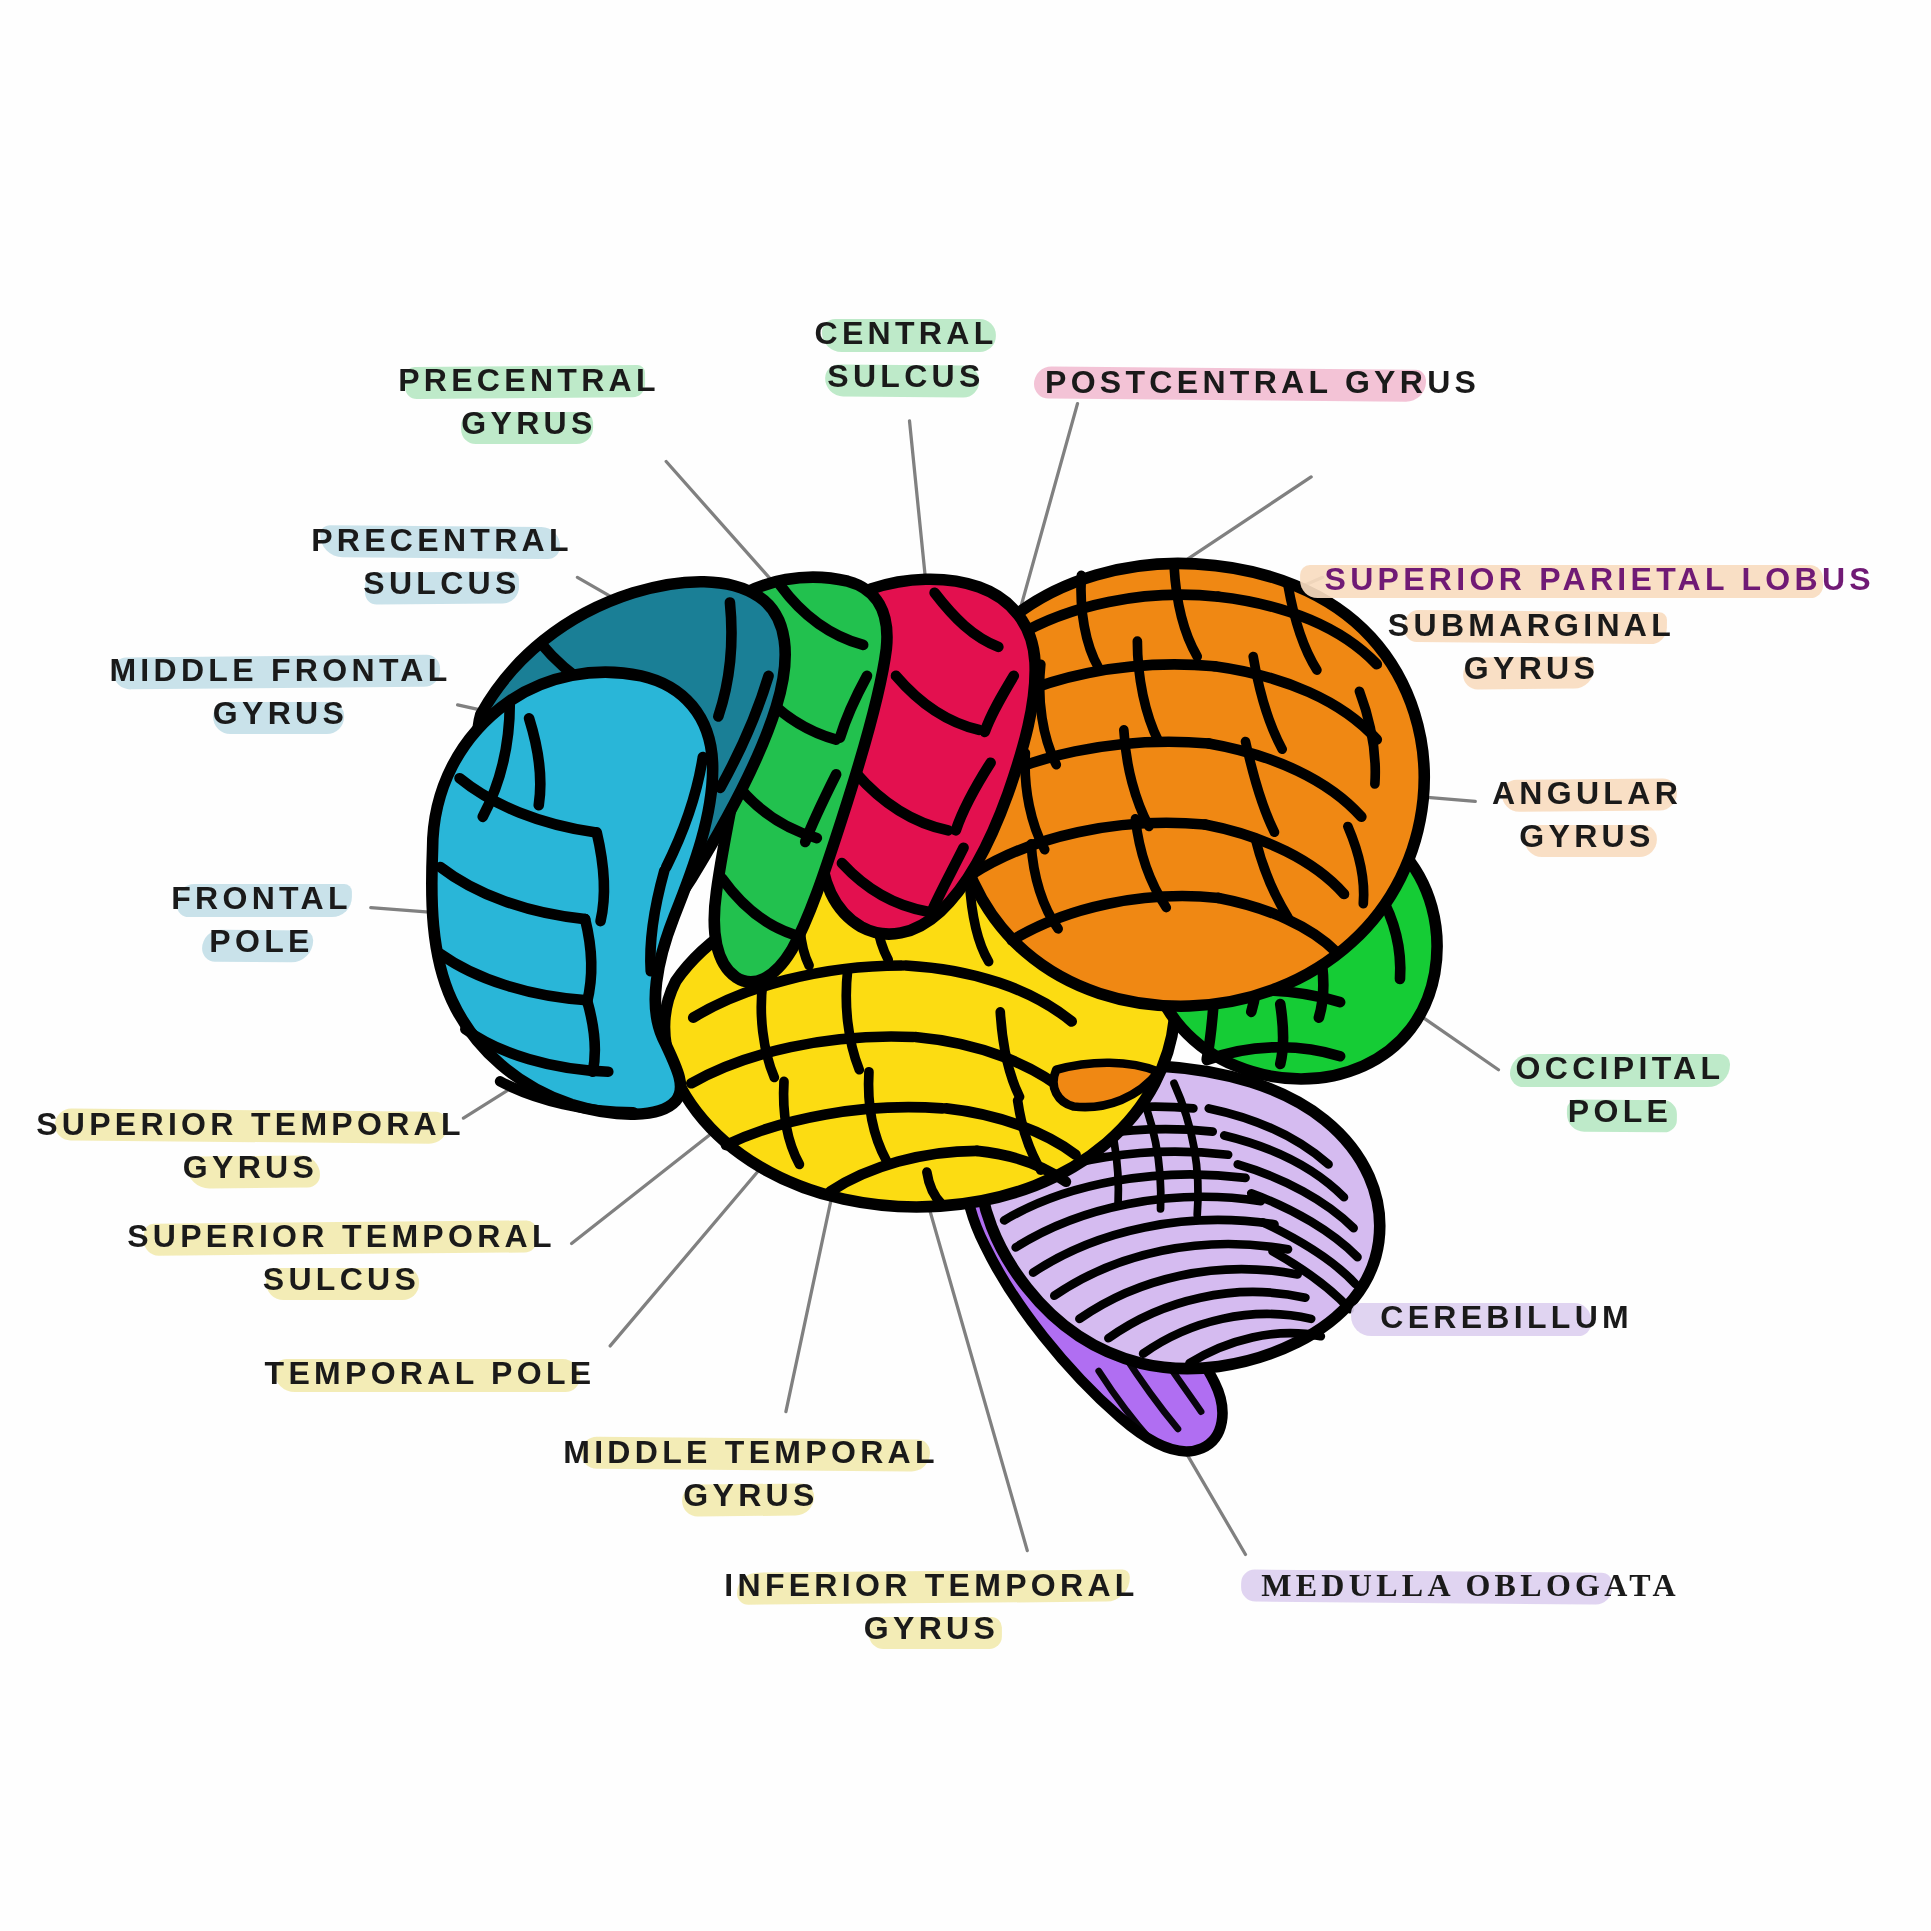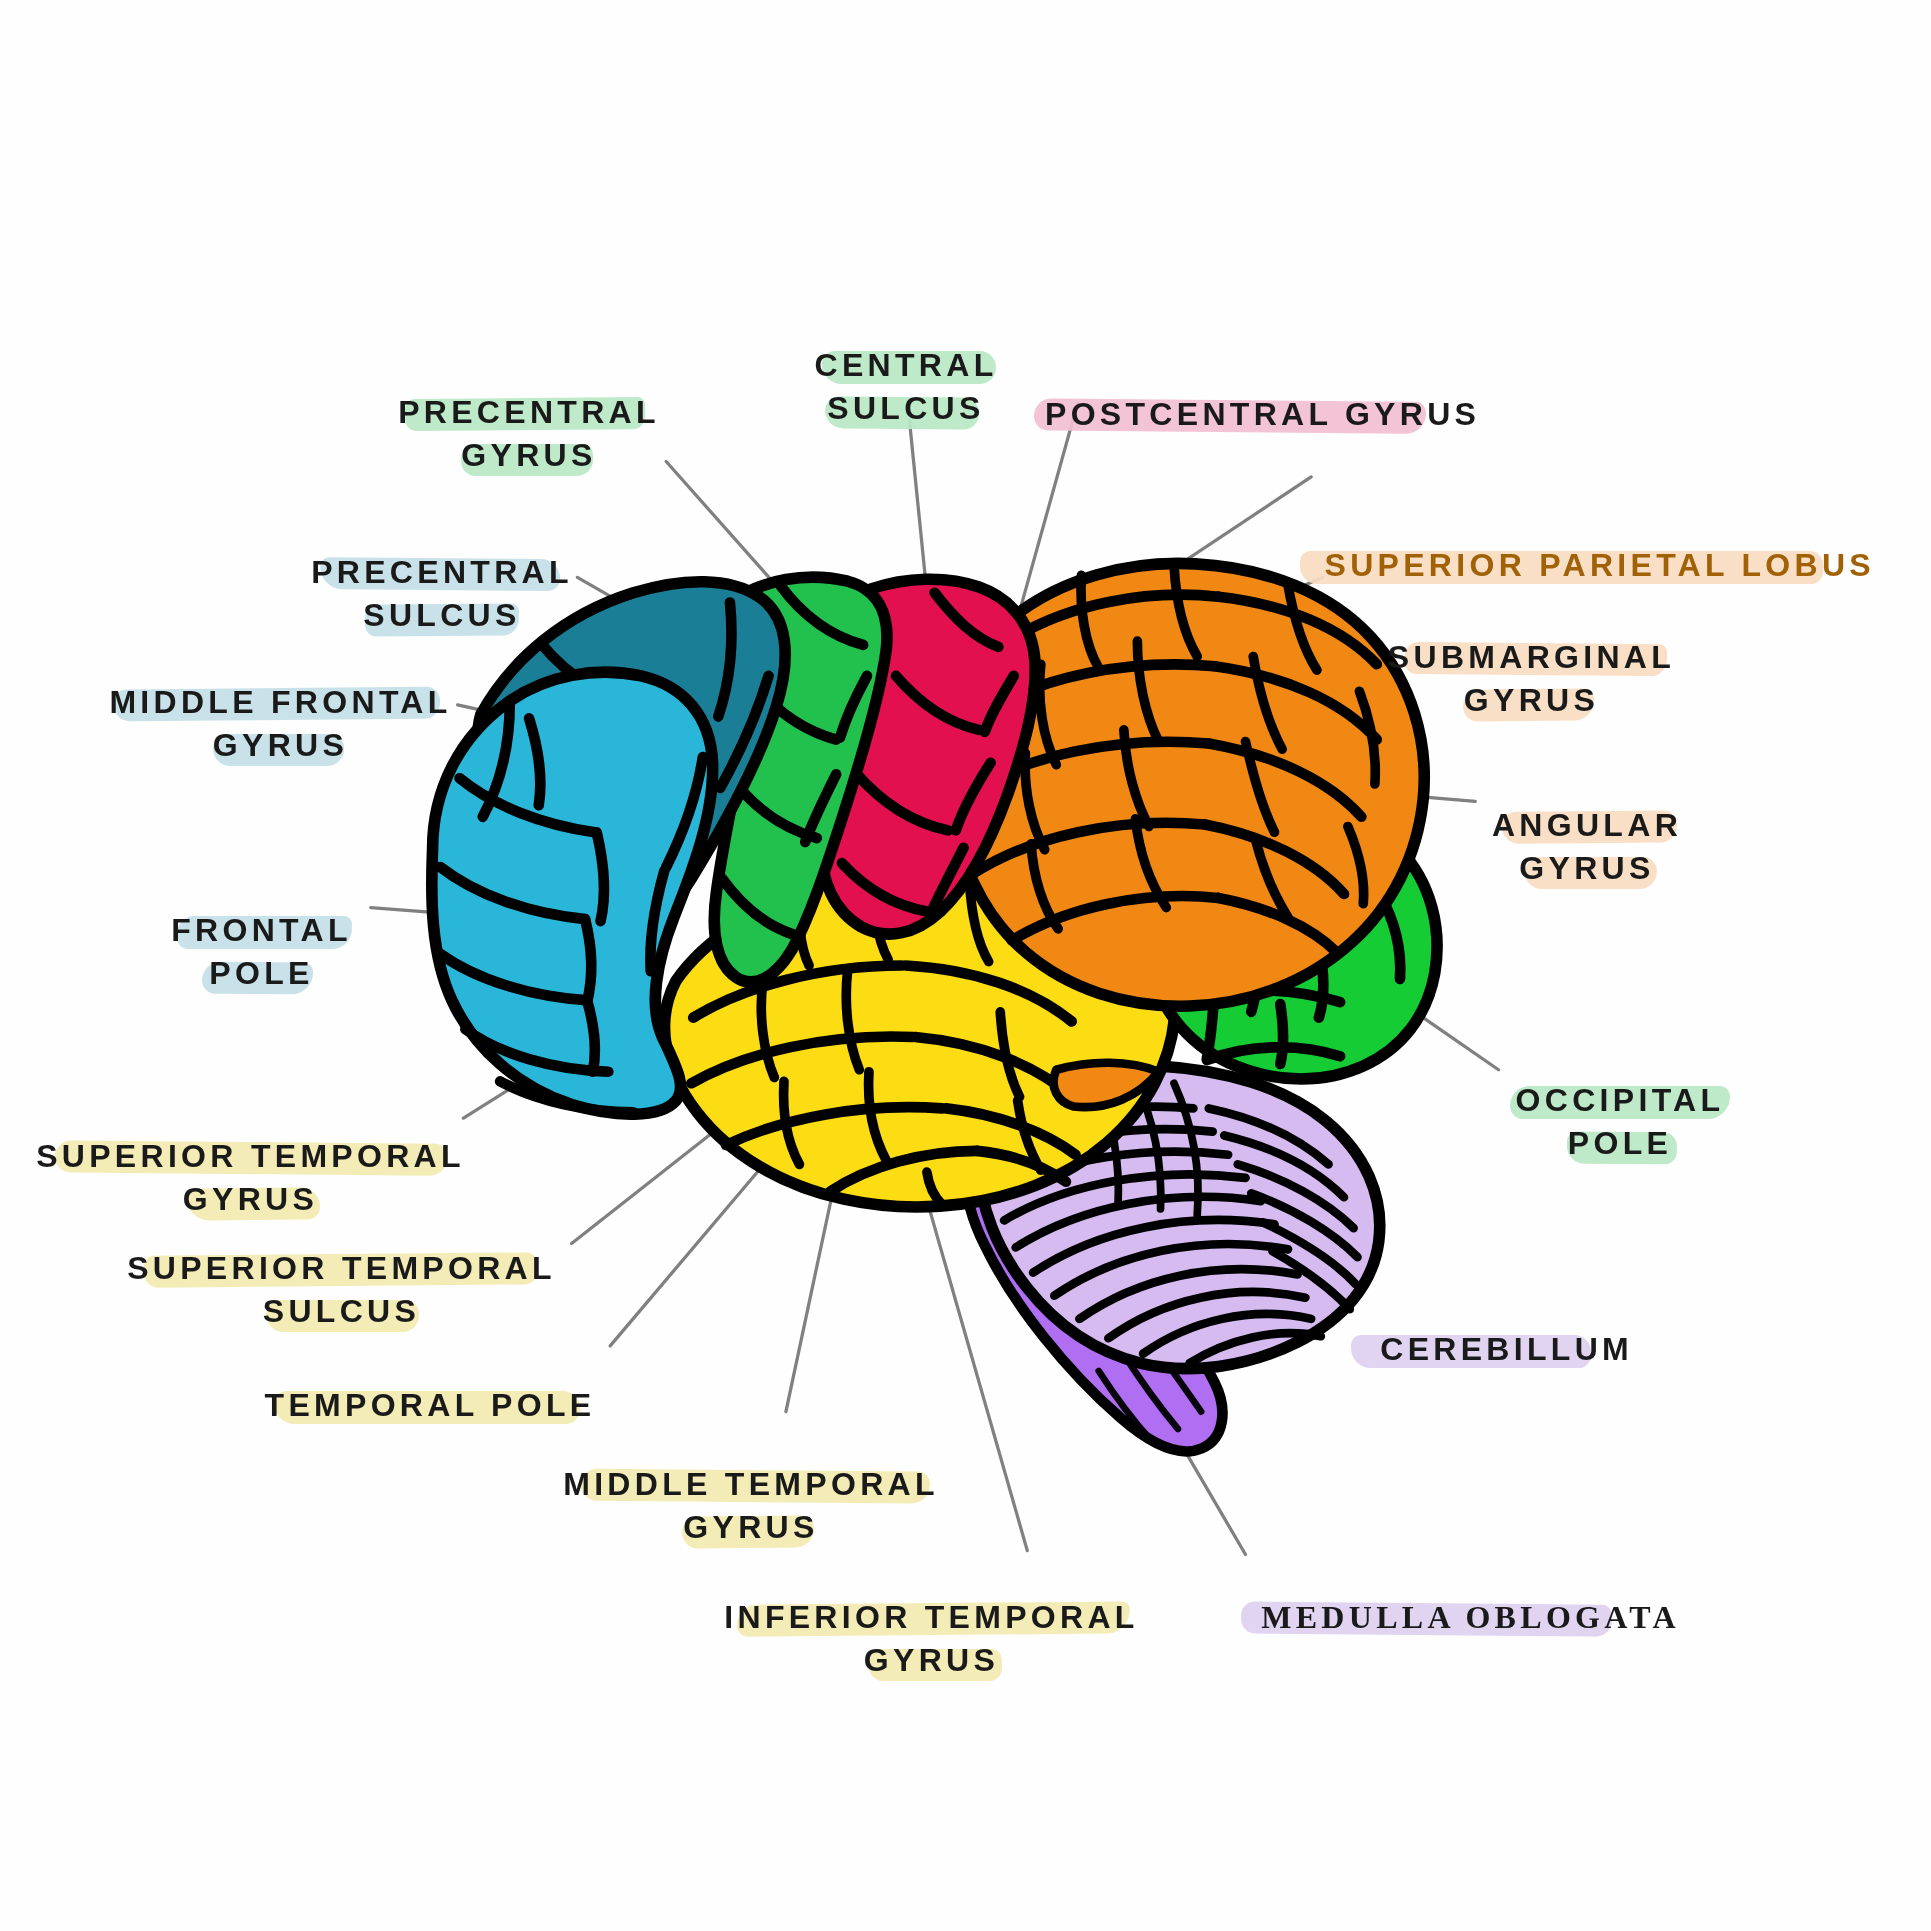--- a/index.html
+++ b/index.html
@@ -32,21 +32,20 @@
   .label {
     position: absolute;
     pointer-events: auto;
     font-family: "Liberation Sans", sans-serif;
     font-size: 32px;
     font-weight: 700;
     letter-spacing: 4.3px;
     line-height: 1.33;
     color: #1a1a1a;
     white-space: pre;
-    margin-top: 32px;
     -webkit-font-smoothing: antialiased;
   }
   .label .ln {
     display: block;
     position: relative;
   }
   .label .ln .hl {
     position: absolute;
     left: -9.7px; right: -9.7px;
     top: 22%; bottom: 2%;
@@ -323,21 +322,21 @@
                C 1180 1136, 1146 1150, 1112 1146
                C 1096 1142, 1086 1126, 1094 1108 Z" fill="#f08813" stroke="#000000" stroke-width="9" stroke-linejoin="round"></path>
     </g>
   </svg>
 
   <div id="labels-layer">
       <div class="label al-center" style="left: 394px; top: 359px; width: 270px; color: rgb(26, 26, 26);"><span class="ln"><span class="hl" style="background: rgb(184, 232, 196); transform: translate(-3.9px, -1.9px) rotate(-0.5deg); border-radius: 9.7px 7.7px 12.6px 11.6px; left: 15px; right: 15px;"></span><span class="tx">PRECENTRAL</span></span><span class="ln"><span class="hl" style="background: rgb(184, 232, 196); transform: translate(-1.9px, 1px) rotate(0deg); border-radius: 13.5px 10.6px 16.4px 14.5px; left: 69px; right: 69px;"></span><span class="tx">GYRUS</span></span></div>
       <div class="label al-center" style="left: 799px; top: 312px; width: 214px; color: rgb(26, 26, 26);"><span class="ln"><span class="hl" style="background: rgb(184, 232, 196); transform: translate(2.9px, -1.9px) rotate(0deg); border-radius: 13.5px 16.4px 16.4px 20px; left: 19.6px; right: 19.6px;"></span><span class="tx">CENTRAL</span></span><span class="ln"><span class="hl" style="background: rgb(184, 232, 196); transform: translate(-3.9px, 1px) rotate(0.5deg); border-radius: 17.4px 19.3px 20px 23px; left: 30px; right: 30px;"></span><span class="tx">SULCUS</span></span></div>
       <div class="label al-left" style="left: 1045px; top: 361px; width: 434px; color: rgb(26, 26, 26);"><span class="ln"><span class="hl" style="background: rgb(242, 190, 210); transform: translate(1px, -1.9px) rotate(0.5deg); border-radius: 17.4px 10.6px 20px 14.5px; left: -11.6px; right: 54px;"></span><span class="tx">POSTCENTRAL GYRUS</span></span></div>
       <div class="label al-left" style="left: 1296px; top: 436px; width: 434px; color: rgb(26, 26, 26);"><span class="ln"><span class="hl" style="background: rgb(242, 190, 210); transform: translate(-1px, -1.9px) rotate(-0.5deg); border-radius: 21px 19.3px 24px 23px; left: -11.6px; right: 32px;"></span></span></div>
-      <div class="label al-left" style="left: 1315px; top: 512px; width: 560px; color: #a16207;"><span class="ln"><span class="hl" style="background: rgb(248, 220, 192); transform: translate(-2.9px, -1.9px) rotate(0deg); border-radius: 9.7px 13.5px 12.6px 17.4px; left: -11.6px; right: 49px;"></span><span class="tx">SUPERIOR PARIETAL LOBUS</span></span></div>
+      <div class="label al-left" style="left: 1315px; top: 558px; width: 560px; color: #701a75;"><span class="ln"><span class="hl" style="background: rgb(248, 220, 192); transform: translate(-2.9px, -1.9px) rotate(0deg); border-radius: 9.7px 13.5px 12.6px 17.4px; left: -11.6px; right: 49px;"></span><span class="tx">SUPERIOR PARIETAL LOBUS</span></span></div>
       <div class="label al-center" style="left: 1379px; top: 604px; width: 305px; color: rgb(26, 26, 26);"><span class="ln"><span class="hl" style="background: rgb(248, 220, 192); transform: translate(3.9px, -1.9px) rotate(0.5deg); border-radius: 13.5px 7.7px 16.4px 11.6px; left: 21.5px; right: 21.5px;"></span><span class="tx">SUBMARGINAL</span></span><span class="ln"><span class="hl" style="background: rgb(248, 220, 192); transform: translate(-2.9px, 1px) rotate(-0.5deg); border-radius: 17.4px 10.6px 20px 14.5px; left: 87px; right: 87px;"></span><span class="tx">GYRUS</span></span></div>
       <div class="label al-center" style="left: 1479px; top: 772px; width: 216px; color: rgb(26, 26, 26);"><span class="ln"><span class="hl" style="background: rgb(248, 220, 192); transform: translate(1.9px, -1.9px) rotate(-0.5deg); border-radius: 17.4px 16.4px 20px 20px; left: 20.5px; right: 20.5px;"></span><span class="tx">ANGULAR</span></span><span class="ln"><span class="hl" style="background: rgb(248, 220, 192); transform: translate(3.9px, 1px) rotate(0deg); border-radius: 21px 19.3px 24px 23px; left: 42px; right: 42px;"></span><span class="tx">GYRUS</span></span></div>
       <div class="label al-center" style="left: 1502px; top: 1047px; width: 236px; color: rgb(26, 26, 26);"><span class="ln"><span class="hl" style="background: rgb(184, 232, 196); transform: translate(0px, -1.9px) rotate(0deg); border-radius: 21px 10.6px 24px 14.5px; left: 8.4px; right: 8.4px;"></span><span class="tx">OCCIPITAL</span></span><span class="ln"><span class="hl" style="background: rgb(184, 232, 196); transform: translate(1.9px, 1px) rotate(0.5deg); border-radius: 9.7px 13.5px 12.6px 17.4px; left: 63px; right: 63px;"></span><span class="tx">POLE</span></span></div>
       <div class="label al-center" style="left: 307px; top: 519px; width: 270px; color: rgb(26, 26, 26);"><span class="ln"><span class="hl" style="background: rgb(196, 223, 232); transform: translate(-1.9px, -1.9px) rotate(0.5deg); border-radius: 9.7px 19.3px 12.6px 23px; left: 15px; right: 15px;"></span><span class="tx">PRECENTRAL</span></span><span class="ln"><span class="hl" style="background: rgb(196, 223, 232); transform: translate(0px, 1px) rotate(-0.5deg); border-radius: 13.5px 7.7px 16.4px 11.6px; left: 58px; right: 58px;"></span><span class="tx">SULCUS</span></span></div>
       <div class="label al-center" style="left: 104px; top: 649px; width: 353px; color: rgb(26, 26, 26);"><span class="ln"><span class="hl" style="background: rgb(196, 223, 232); transform: translate(-3.9px, -1.9px) rotate(-0.5deg); border-radius: 13.5px 13.5px 16.4px 17.4px; left: 13px; right: 13px;"></span><span class="tx">MIDDLE FRONTAL</span></span><span class="ln"><span class="hl" style="background: rgb(196, 223, 232); transform: translate(-1.9px, 1px) rotate(0deg); border-radius: 17.4px 16.4px 20px 20px; left: 111px; right: 111px;"></span><span class="tx">GYRUS</span></span></div>
       <div class="label al-center" style="left: 158px; top: 877px; width: 207px; color: rgb(26, 26, 26);"><span class="ln"><span class="hl" style="background: rgb(196, 223, 232); transform: translate(2.9px, -1.9px) rotate(0deg); border-radius: 17.4px 7.7px 20px 11.6px; left: 15.7px; right: 15.7px;"></span><span class="tx">FRONTAL</span></span><span class="ln"><span class="hl" style="background: rgb(196, 223, 232); transform: translate(-3.9px, 1px) rotate(0.5deg); border-radius: 21px 10.6px 24px 14.5px; left: 48px; right: 48px;"></span><span class="tx">POLE</span></span></div>
       <div class="label al-center" style="left: 35px; top: 1103px; width: 431px; color: rgb(26, 26, 26);"><span class="ln"><span class="hl" style="background: rgb(242, 234, 176); transform: translate(1px, -1.9px) rotate(0.5deg); border-radius: 21px 16.4px 24px 20px; left: 19px; right: 19px;"></span><span class="tx">SUPERIOR TEMPORAL</span></span><span class="ln"><span class="hl" style="background: rgb(242, 234, 176); transform: translate(2.9px, 1px) rotate(-0.5deg); border-radius: 9.7px 19.3px 12.6px 23px; left: 149px; right: 149px;"></span><span class="tx">GYRUS</span></span></div>
       <div class="label al-center" style="left: 126px; top: 1215px; width: 431px; color: rgb(26, 26, 26);"><span class="ln"><span class="hl" style="background: rgb(242, 234, 176); transform: translate(-1px, -1.9px) rotate(-0.5deg); border-radius: 9.7px 10.6px 12.6px 14.5px; left: 19px; right: 19px;"></span><span class="tx">SUPERIOR TEMPORAL</span></span><span class="ln"><span class="hl" style="background: rgb(242, 234, 176); transform: translate(1px, 1px) rotate(0deg); border-radius: 13.5px 13.5px 16.4px 17.4px; left: 139px; right: 139px;"></span><span class="tx">SULCUS</span></span></div>
       <div class="label al-center" style="left: 263px; top: 1352px; width: 334px; color: rgb(26, 26, 26);"><span class="ln"><span class="hl" style="background: rgb(242, 234, 176); transform: translate(-2.9px, -1.9px) rotate(0deg); border-radius: 13.5px 19.3px 16.4px 23px; left: 14.2px; right: 14.2px;"></span><span class="tx">TEMPORAL POLE</span></span></div>
       <div class="label al-center" style="left: 556px; top: 1431px; width: 390px; color: rgb(26, 26, 26);"><span class="ln"><span class="hl" style="background: rgb(242, 234, 176); transform: translate(3.9px, -1.9px) rotate(0.5deg); border-radius: 17.4px 13.5px 20px 17.4px; left: 20.5px; right: 20.5px;"></span><span class="tx">MIDDLE TEMPORAL</span></span><span class="ln"><span class="hl" style="background: rgb(242, 234, 176); transform: translate(-2.9px, 1px) rotate(-0.5deg); border-radius: 21px 16.4px 24px 20px; left: 129px; right: 129px;"></span><span class="tx">GYRUS</span></span></div>

